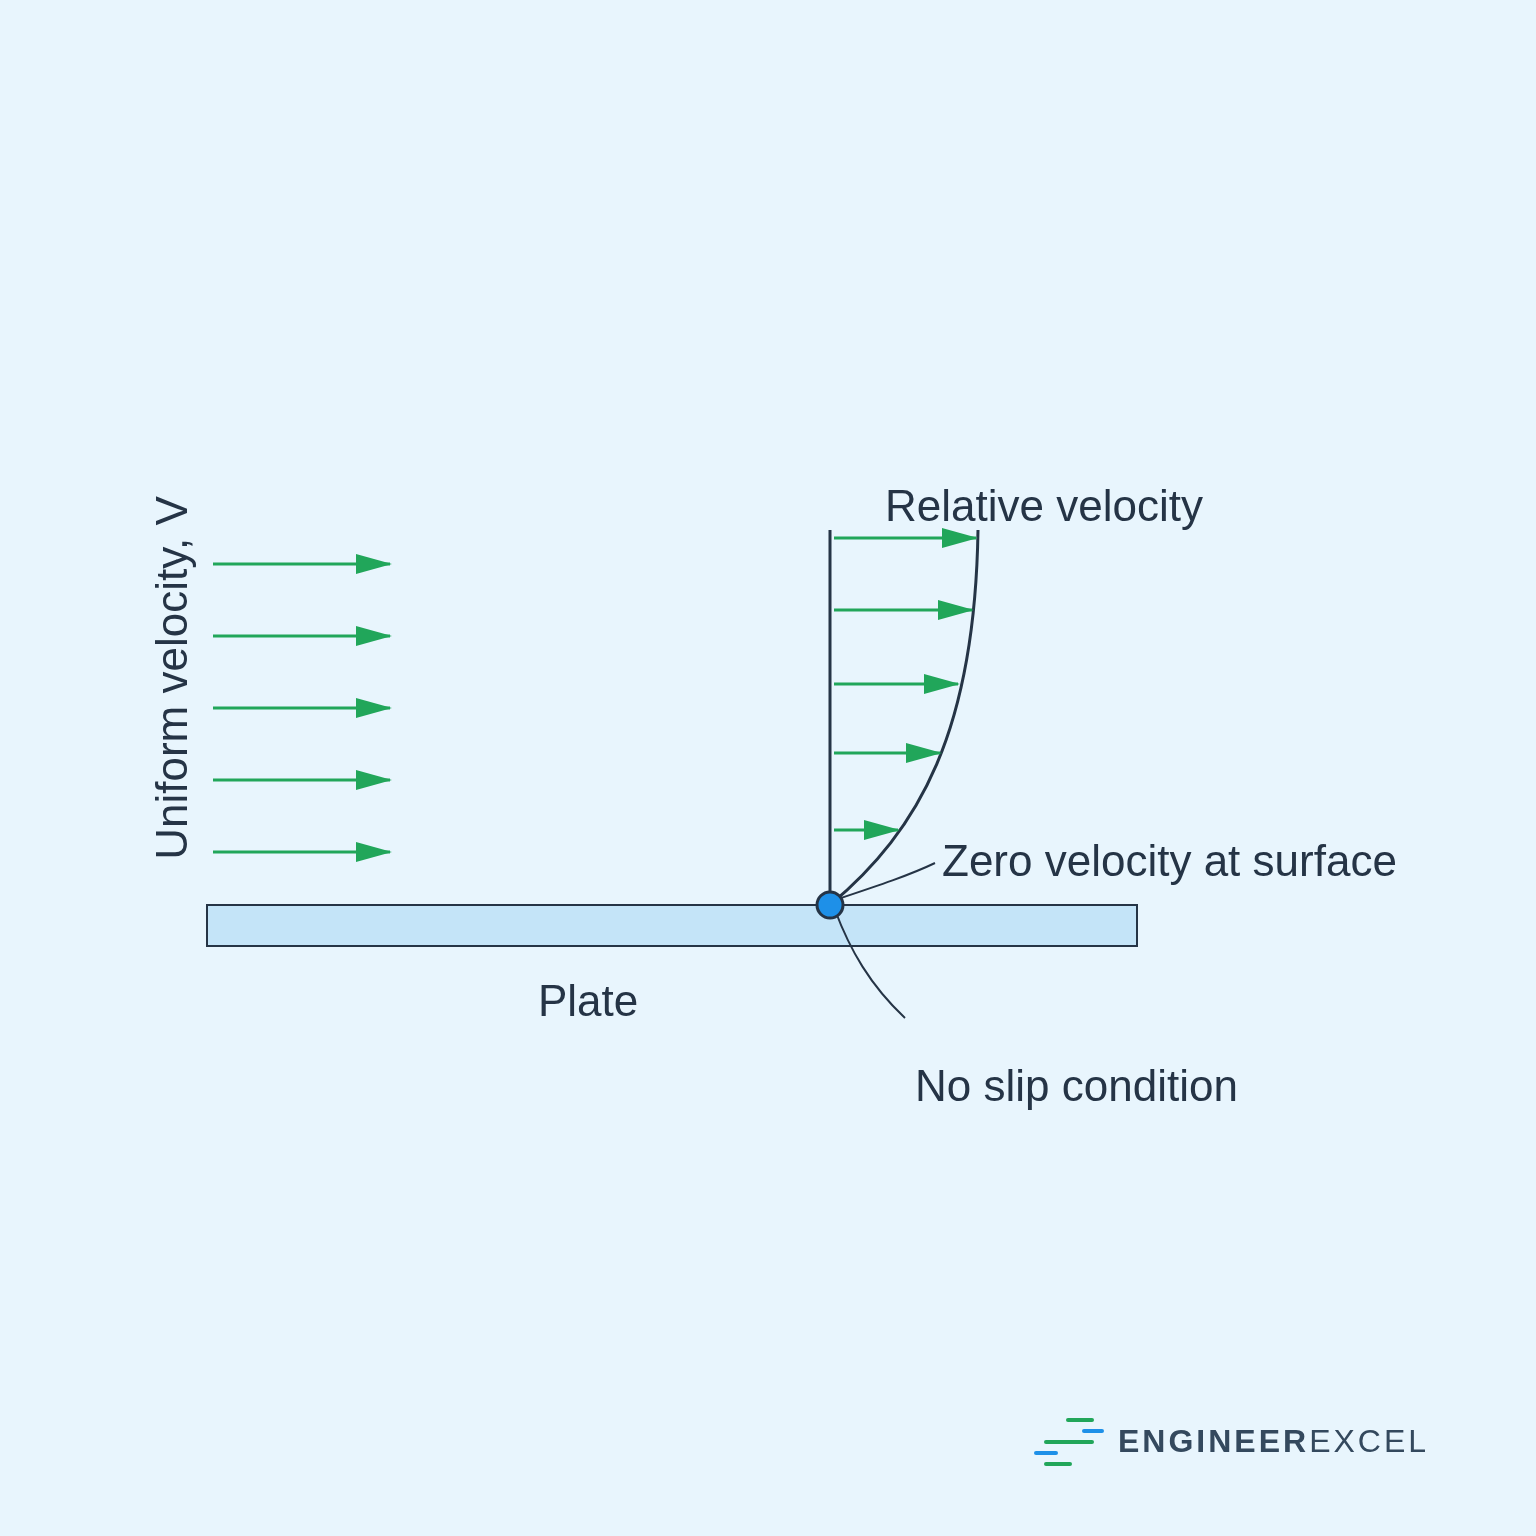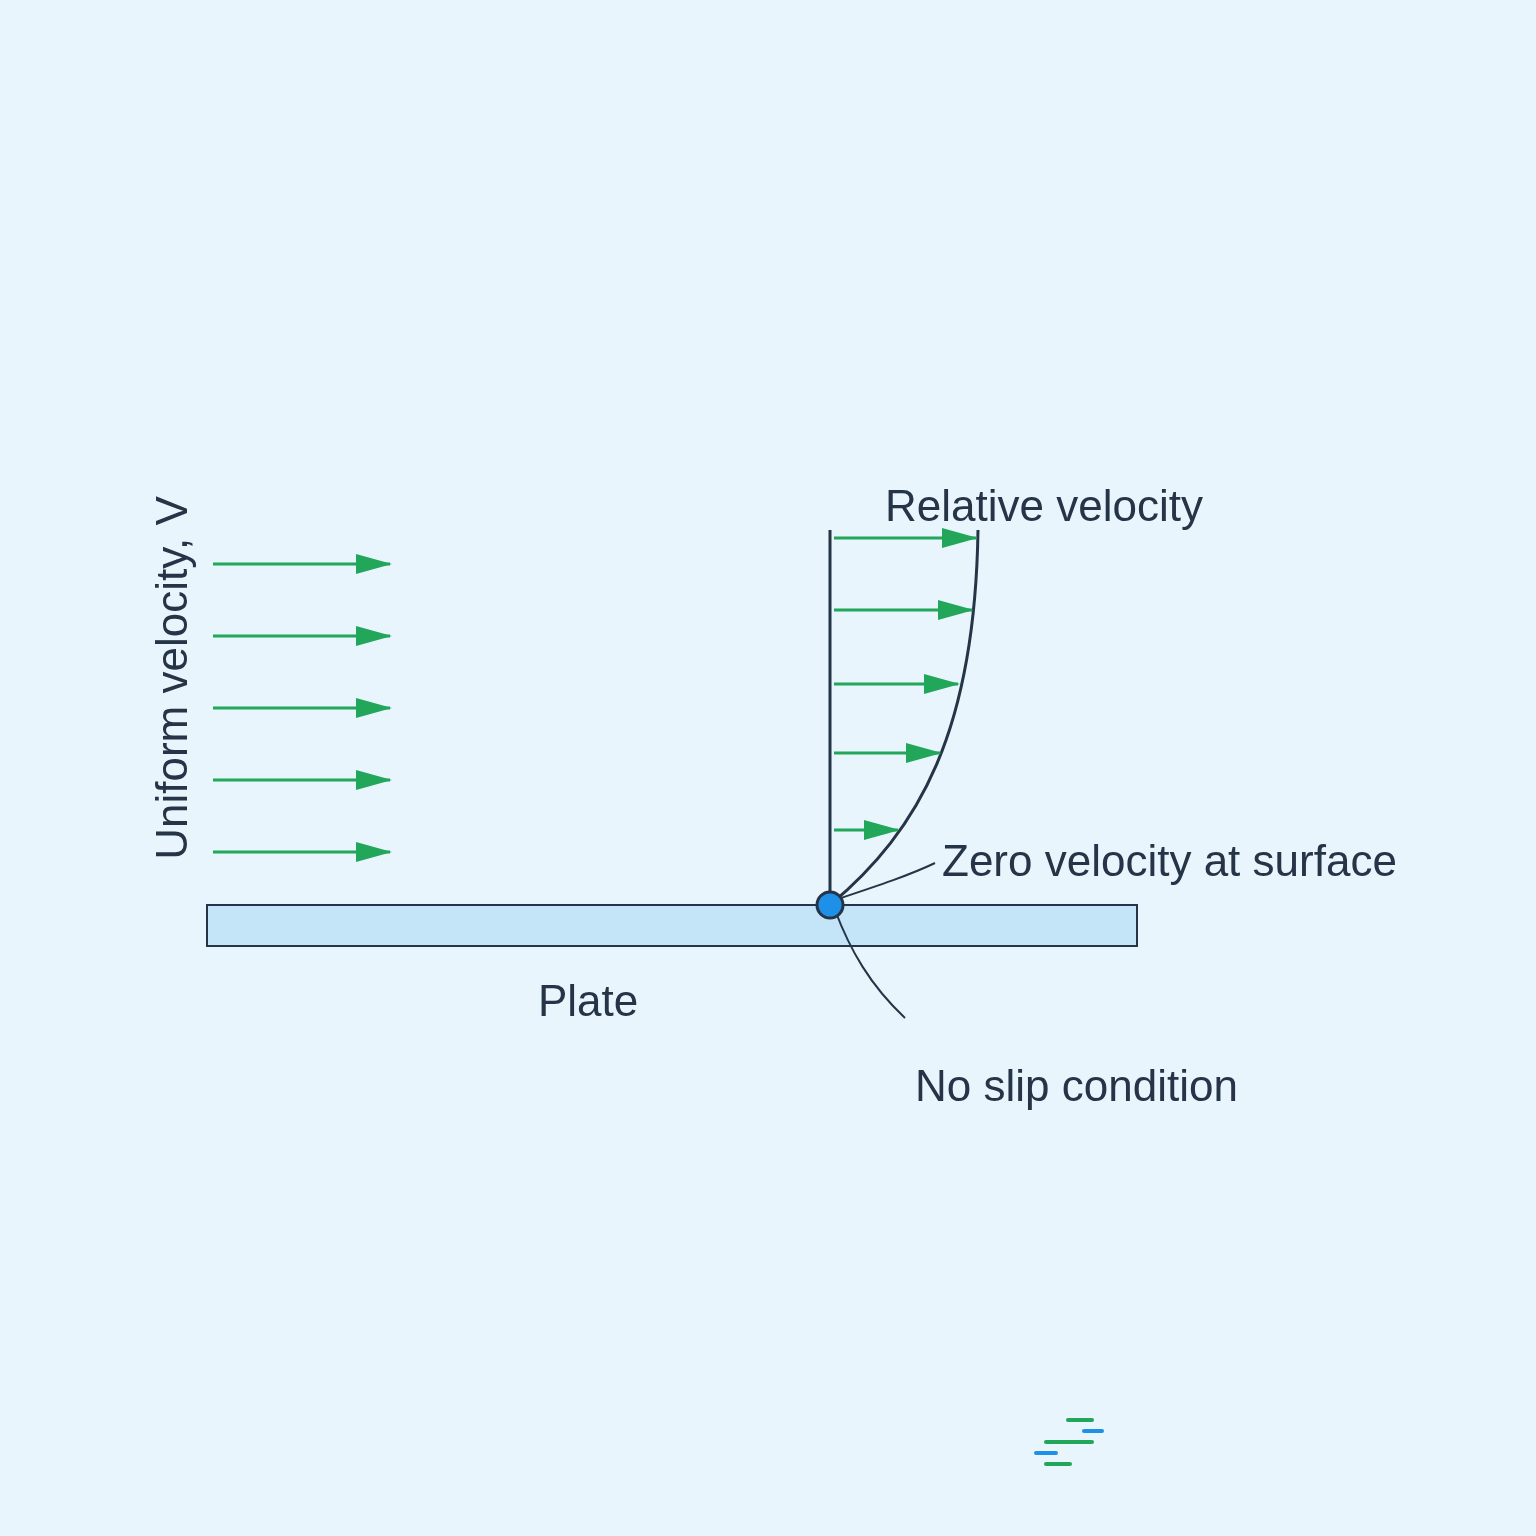--- a/index.html
+++ b/index.html
@@ -60,13 +60,14 @@
 <div class="logo">
   <svg width="76" height="54">
     <g stroke-linecap="round" stroke-width="4">
       <line x1="38" y1="6" x2="62" y2="6" stroke="#21a65a"></line>
       <line x1="54" y1="17" x2="72" y2="17" stroke="#1e90e8"></line>
       <line x1="16" y1="28" x2="62" y2="28" stroke="#21a65a"></line>
       <line x1="6" y1="39" x2="26" y2="39" stroke="#1e90e8"></line>
       <line x1="16" y1="50" x2="40" y2="50" stroke="#21a65a"></line>
     </g>
   </svg>
+  <div class="logo-text"><span>ENGINEER</span><span class="light">EXCEL</span></div>
 </div>
 
 </body></html>

